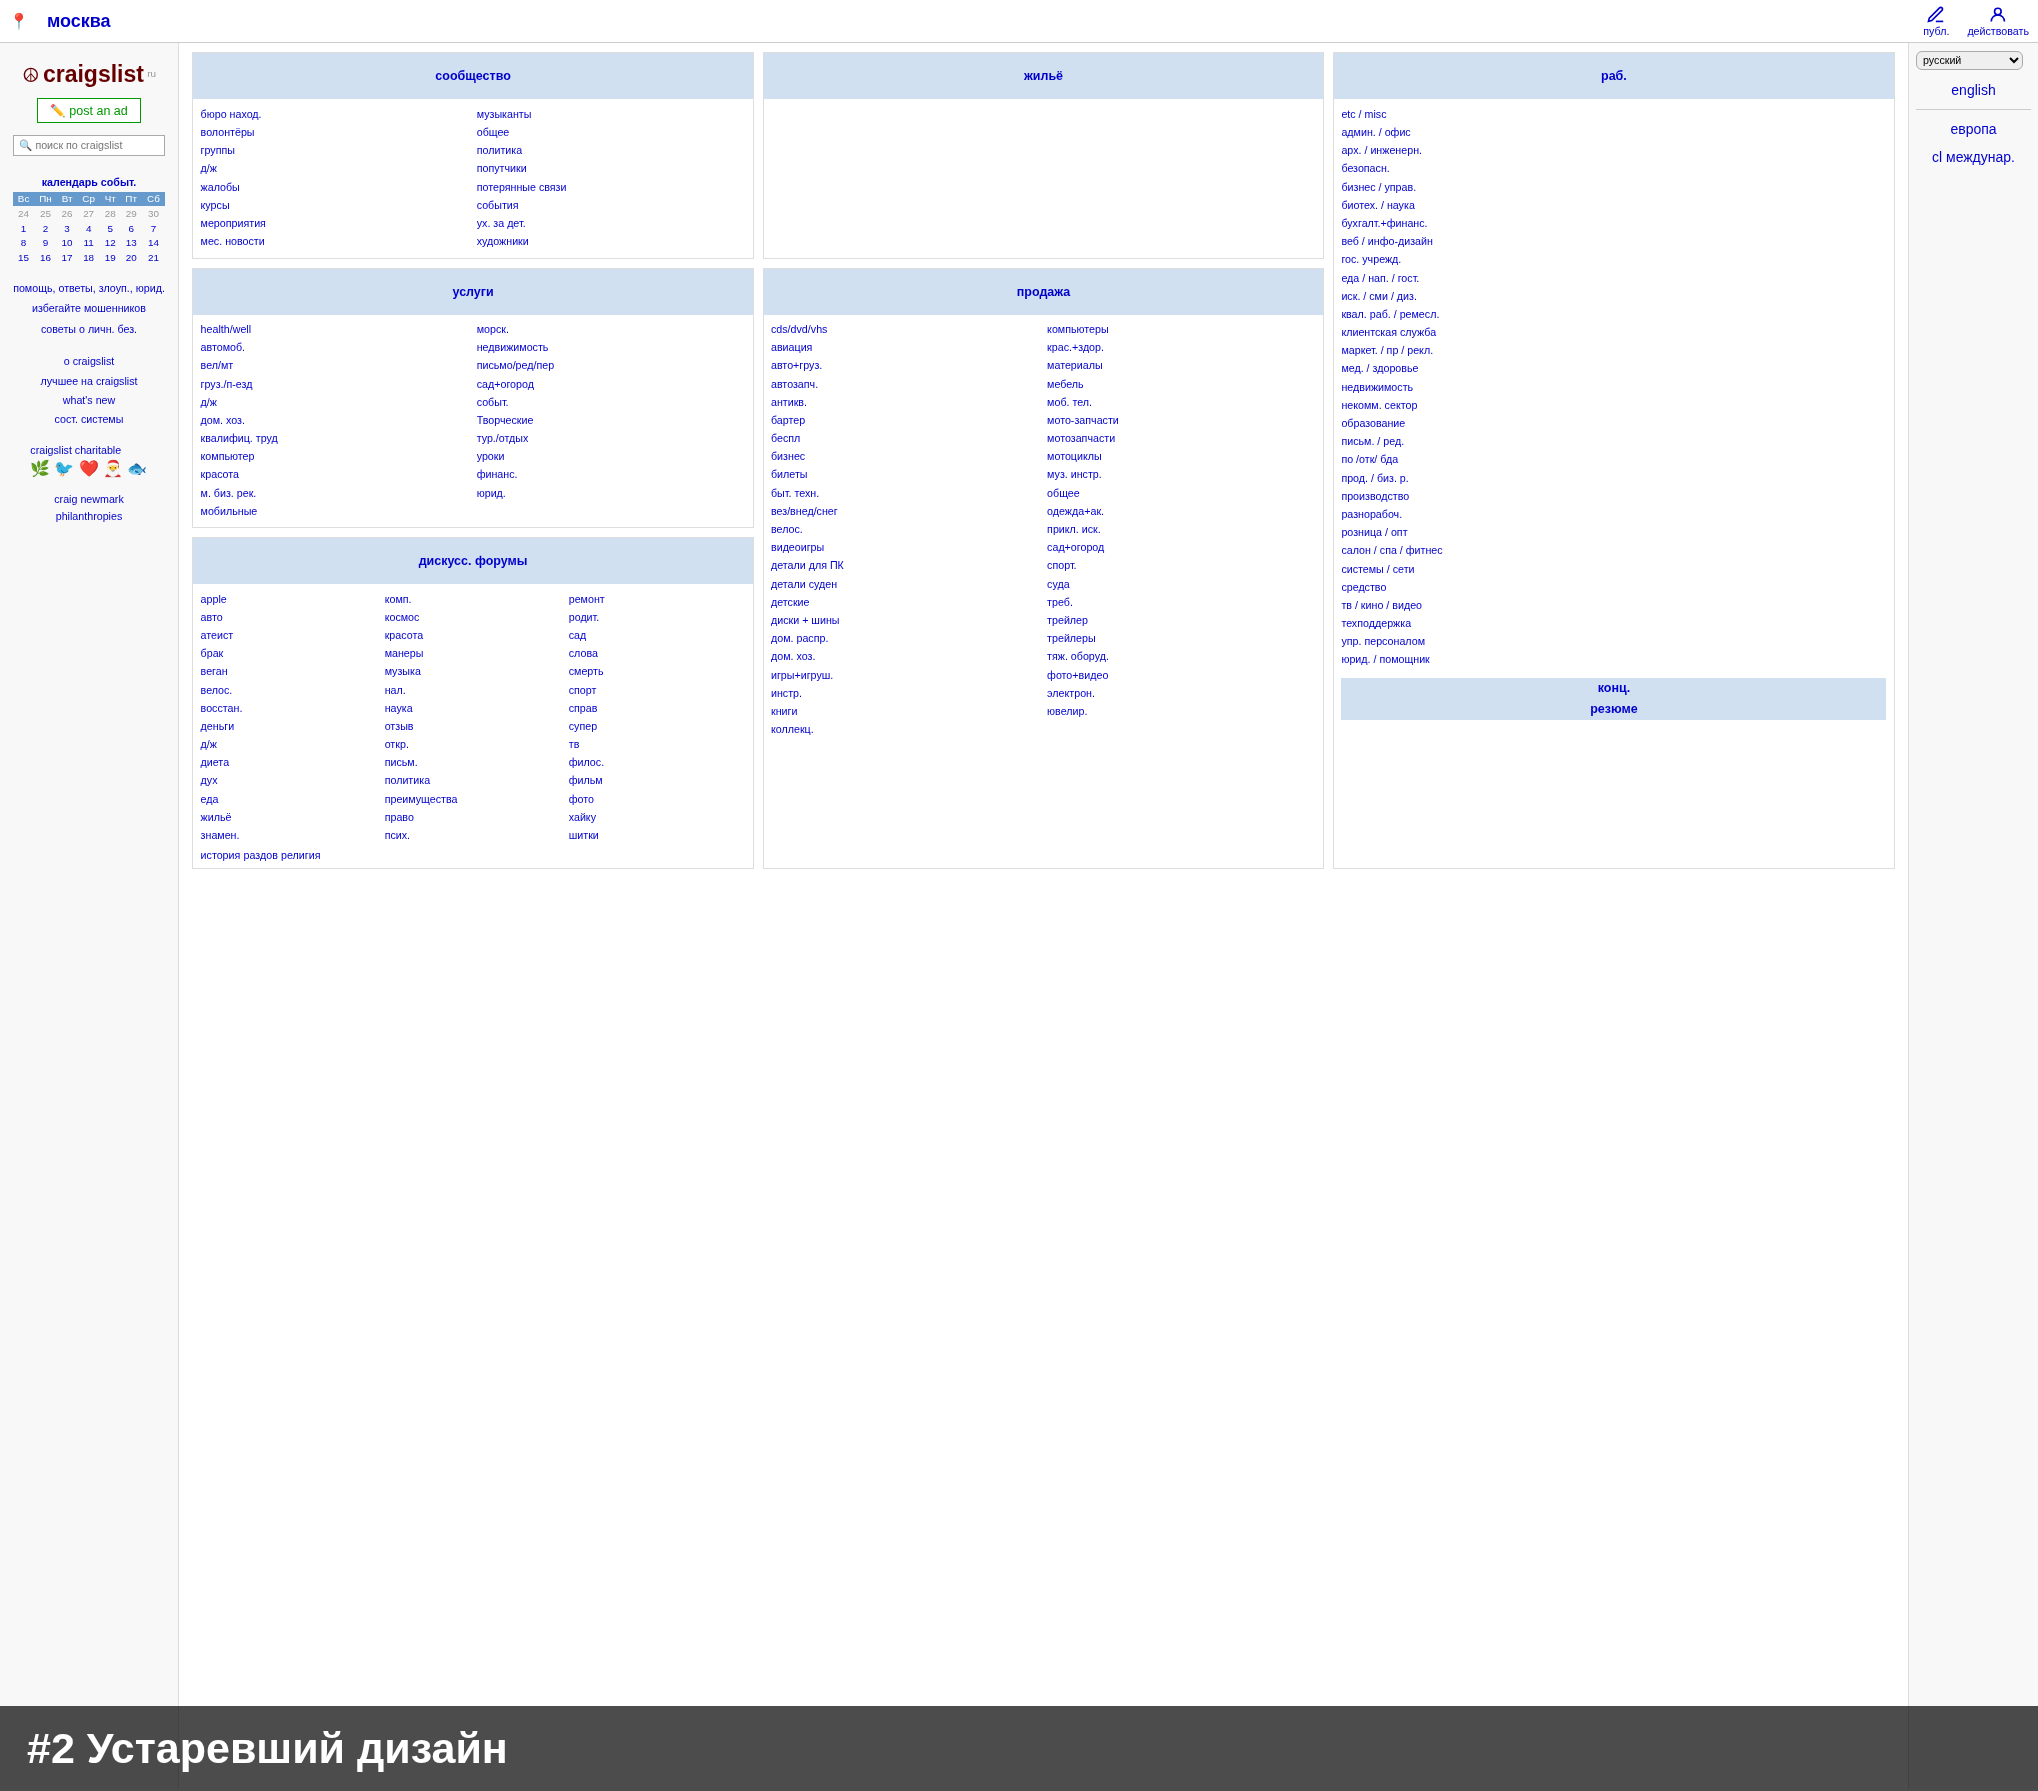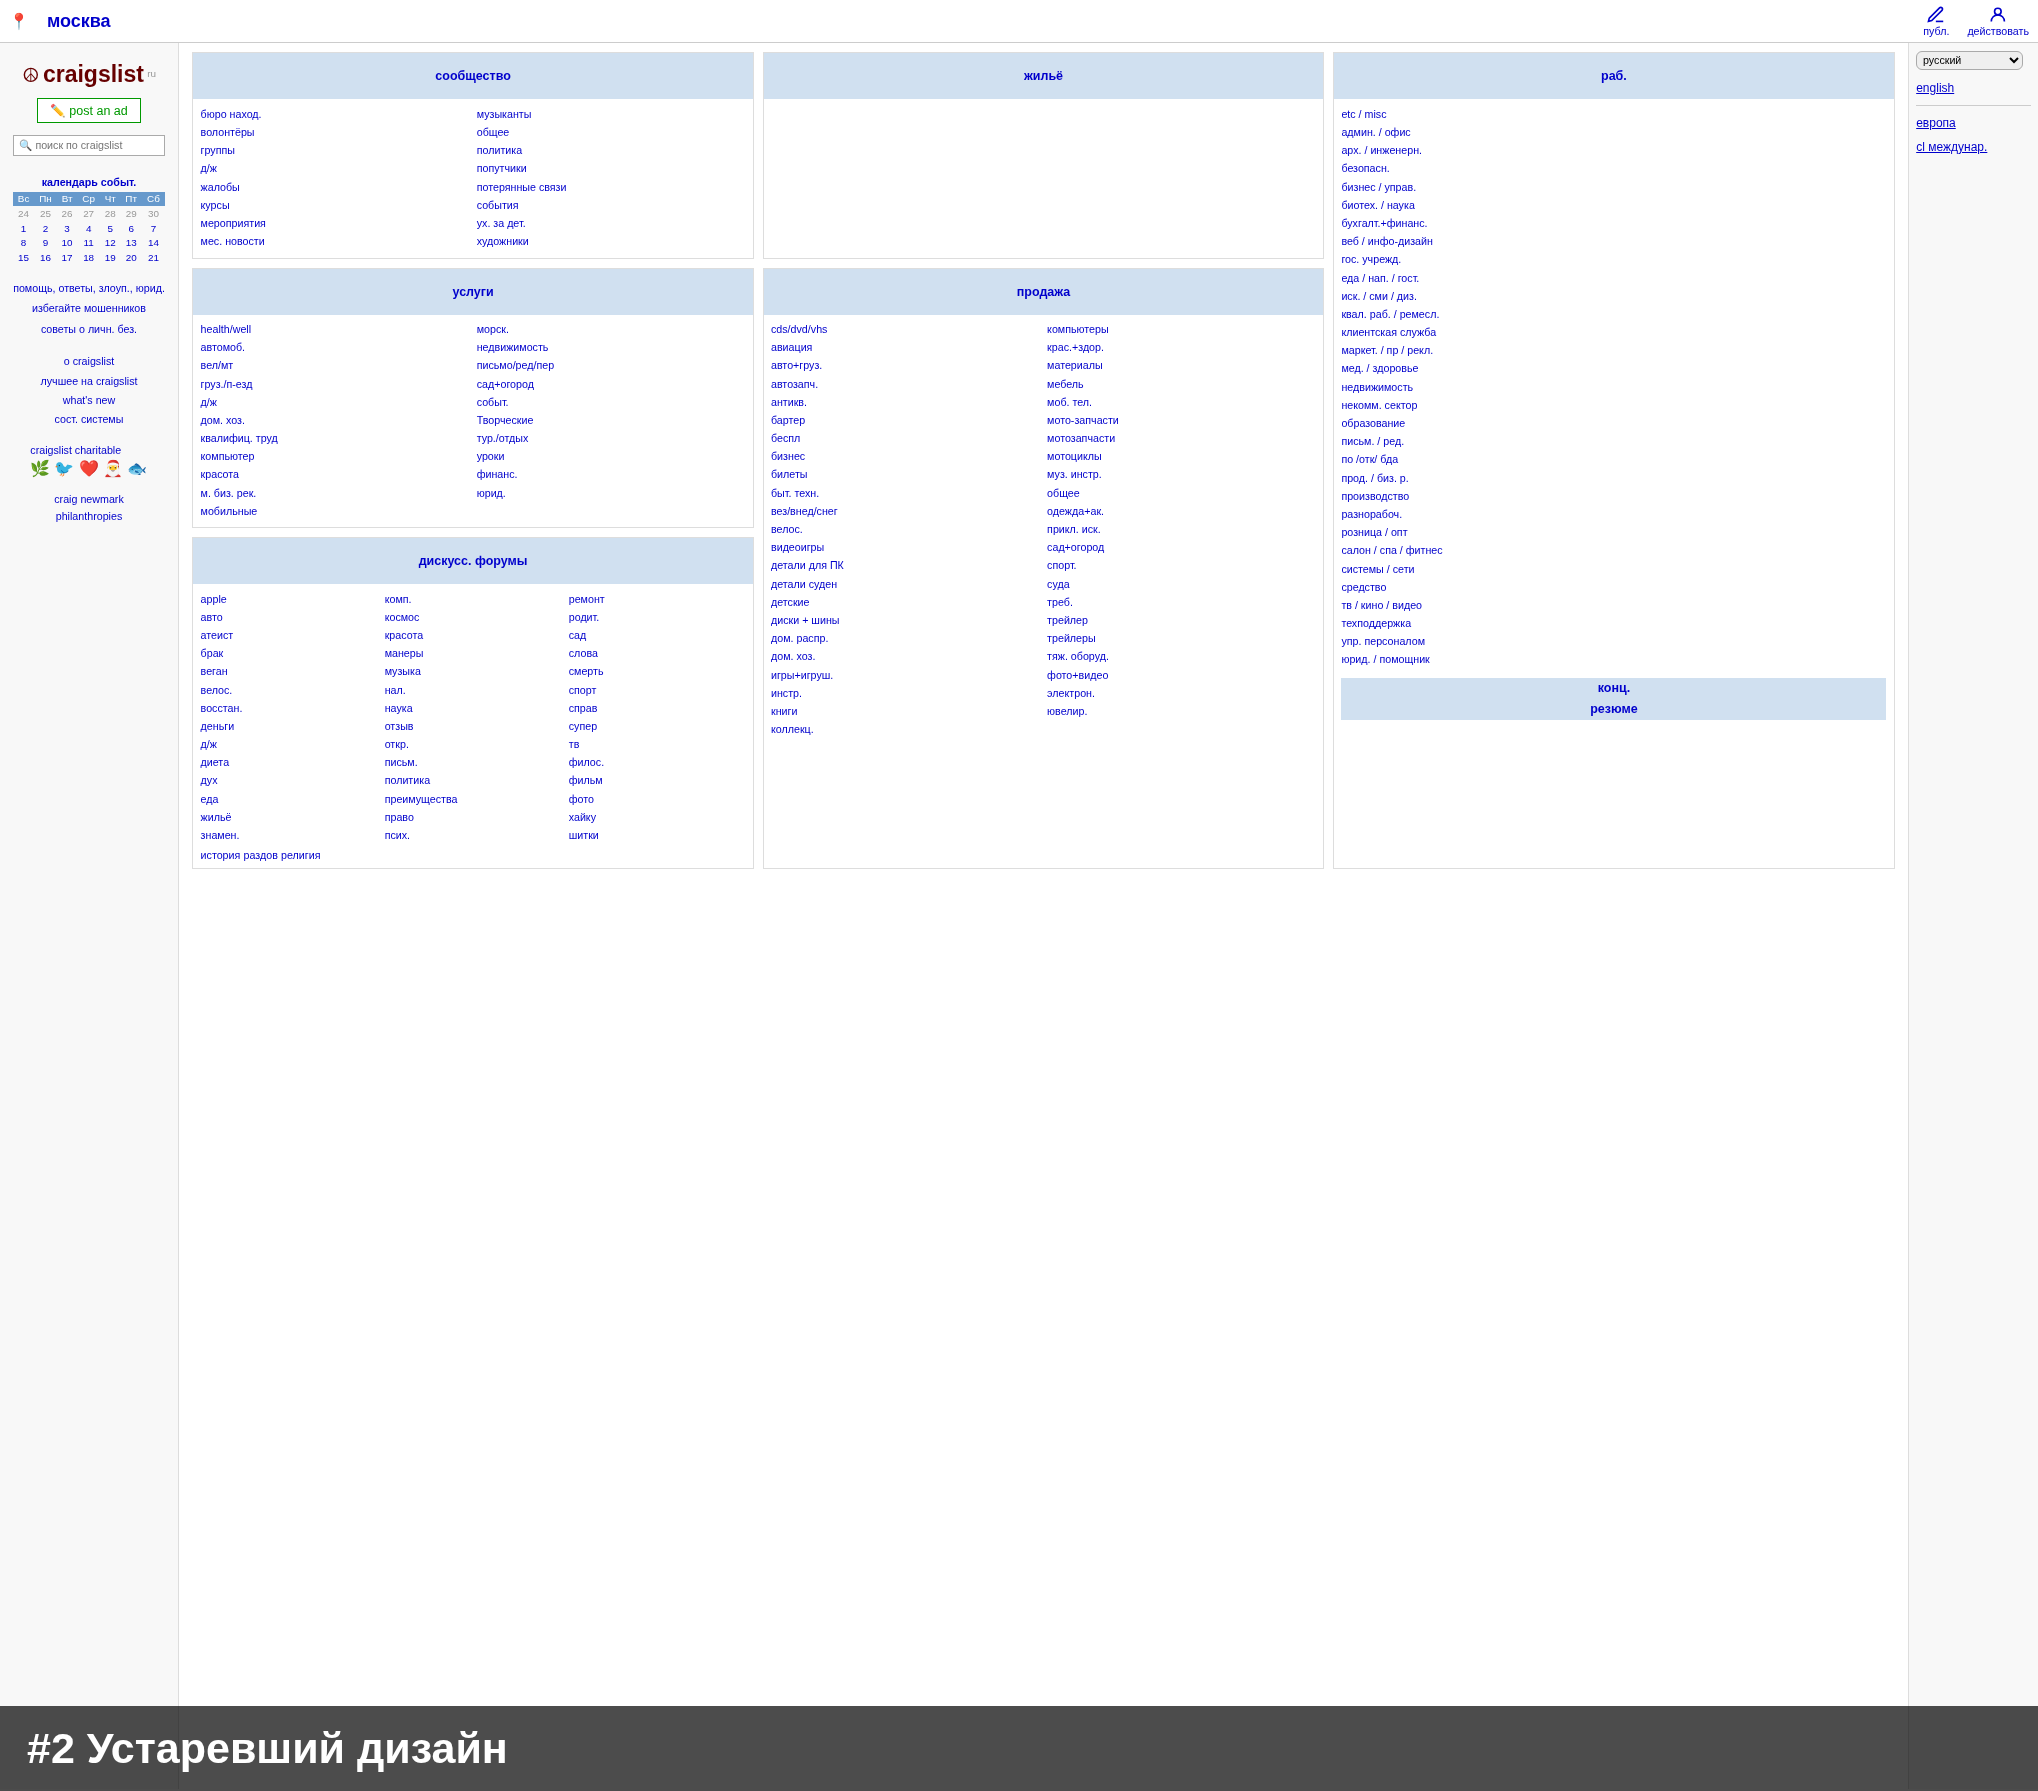--- a/index.html
+++ b/index.html
@@ -198,24 +198,24 @@
     }
     .right-sidebar select {
       width: 107px;
       margin-bottom: 5.4px;
       font-size: 10.7px;
       padding: 1.8px;
       border-radius: 6px;
     }
     .right-sidebar a {
       display: block;
-      font-size: 12px;
+      font-size: 14px;
       color: #00c;
       line-height: 2.0;
-      text-decoration: underline;
+      text-align: center;
     }
     .right-sidebar .section-divider {
       border-top: 0.9px solid #ccc;
       margin: 5.4px 0;
     }
 
     
     .bottom-overlay {
       position: fixed;
       bottom: 0;

